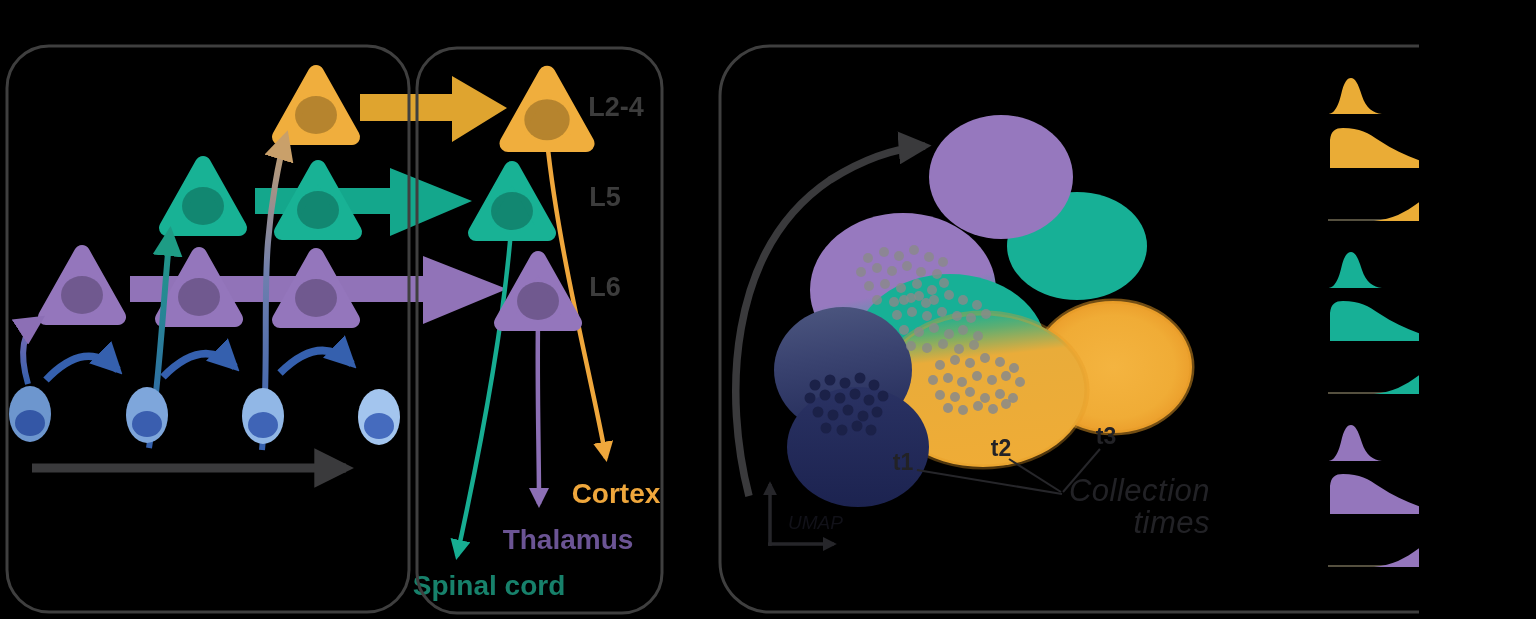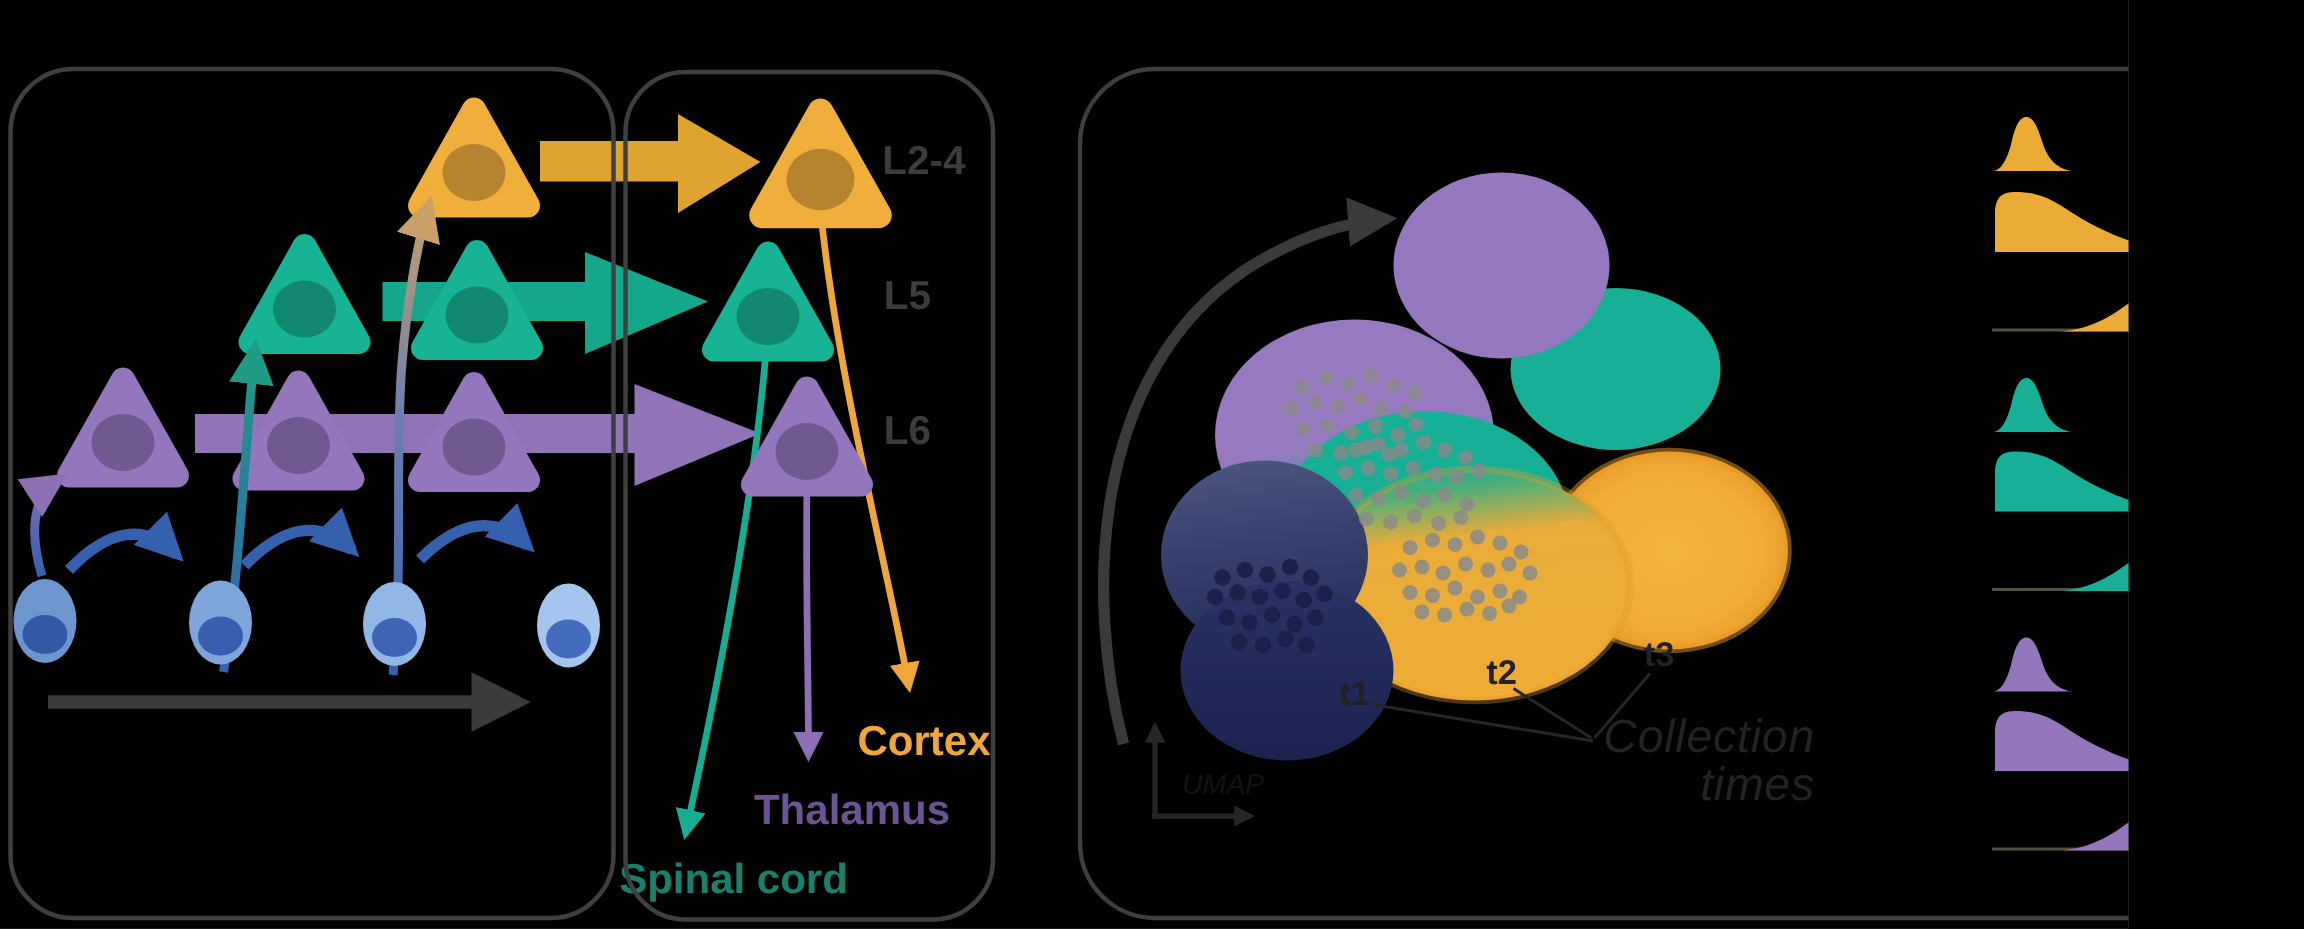--- a/index.html
+++ b/index.html
@@ -1,16 +1,16 @@
 <!DOCTYPE html>
 <html><head>
 <meta charset="utf-8">
 <style>
   html,body{margin:0;padding:0;background:#000;}
-  .stage{position:relative;width:1419px;height:619px;background:#737373;overflow:hidden;
+  .stage{position:relative;width:1419px;height:619px;background:#c4b5fd;overflow:hidden;
          font-family:"Liberation Sans", sans-serif;}
   svg{position:absolute;left:0;top:0;}
   text{font-family:"Liberation Sans", sans-serif;}
   .layer-lbl{font-size:27px;font-weight:600;}
   .proj-lbl{font-size:28px;font-weight:700;}
   .t-lbl{font-size:23px;font-weight:700;}
   .annot{font-size:31px;font-style:italic;font-weight:500;letter-spacing:.5px;}
   .axis-lbl{font-size:19px;font-style:italic;}
 </style>
 </head>

